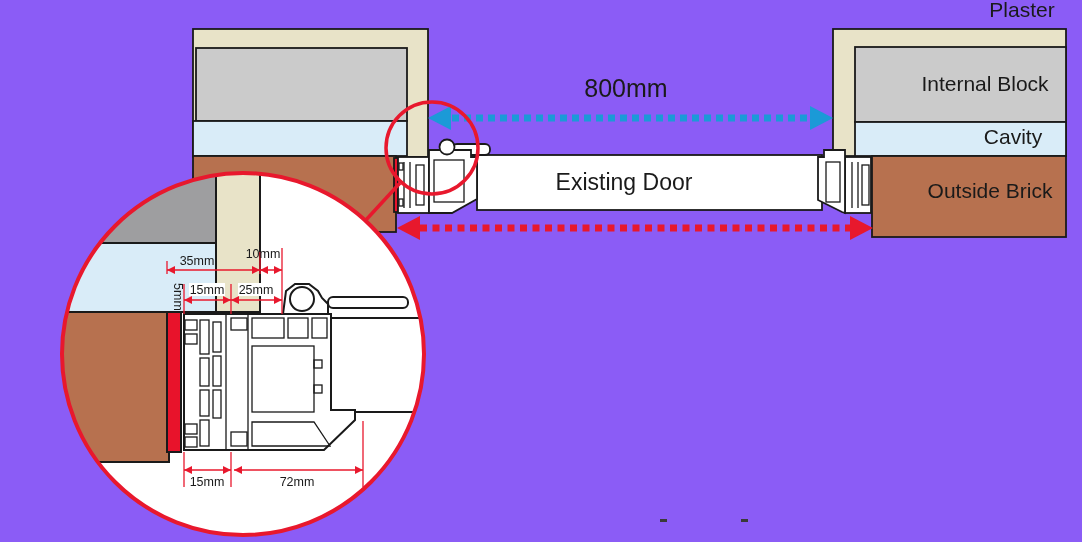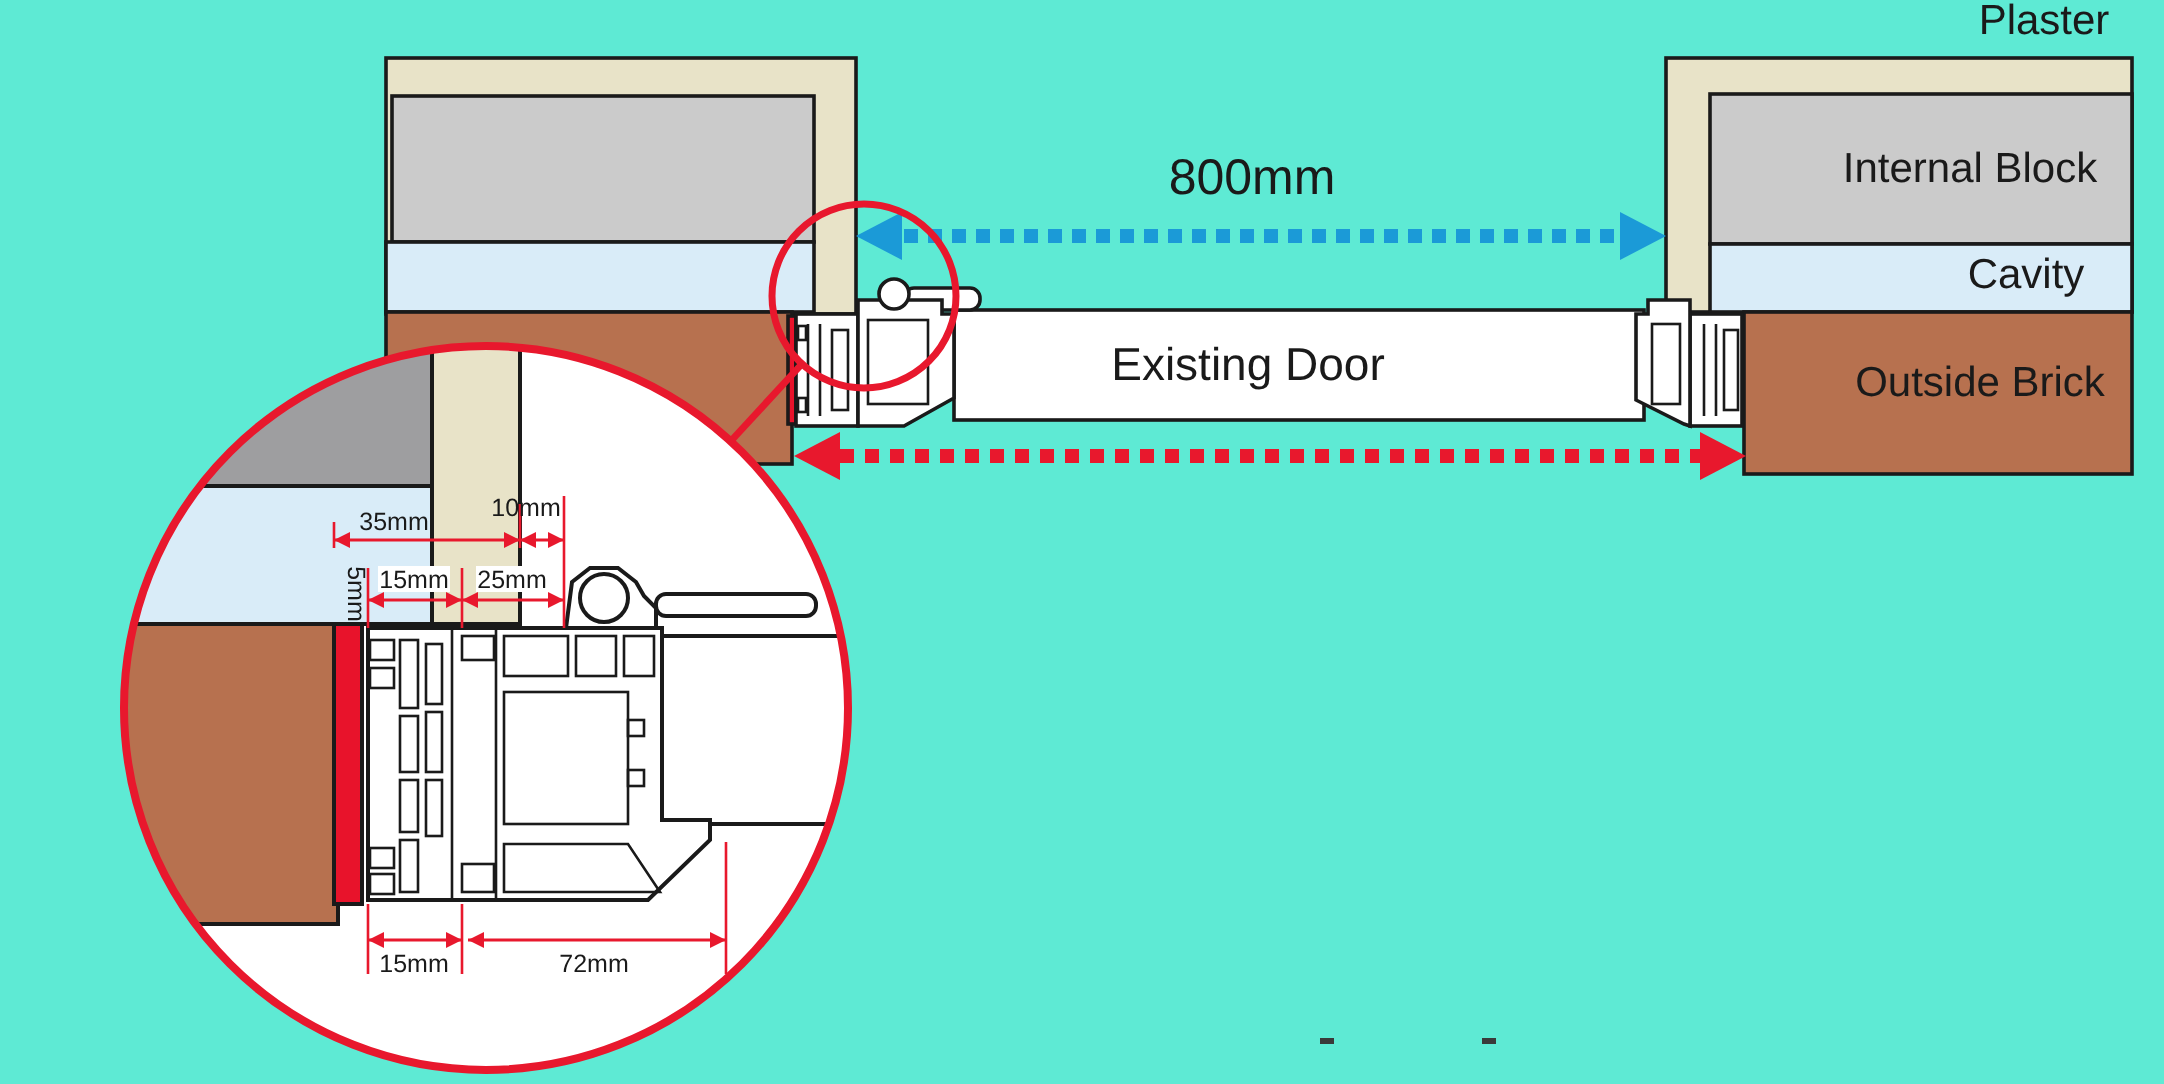--- a/index.html
+++ b/index.html
@@ -1,16 +1,16 @@
 <!DOCTYPE html>
 <html><head>
 <meta charset="utf-8">
 <style>
   html,body{margin:0;padding:0;background:#fff;}
-  .stage{position:relative;width:1082px;height:542px;background:#5eead4;overflow:hidden;}
+  .stage{position:relative;width:1082px;height:542px;background:#8b5cf6;overflow:hidden;}
   svg{display:block;}
   text{font-family:"Liberation Sans","DejaVu Sans",sans-serif;fill:#1a1a1a;}
   .lbl{font-size:21px;}
   .lbl-door{font-size:23px;}
   .lbl-800{font-size:25px;}
   .dimlbl{font-size:12.5px;}
   .edge{stroke:#1a1a1a;stroke-width:1.8;}
   .edge2{stroke:#1a1a1a;stroke-width:2;}
   .thin{stroke:#1a1a1a;stroke-width:1.3;fill:none;}
   .whitefill{fill:#ffffff;}

